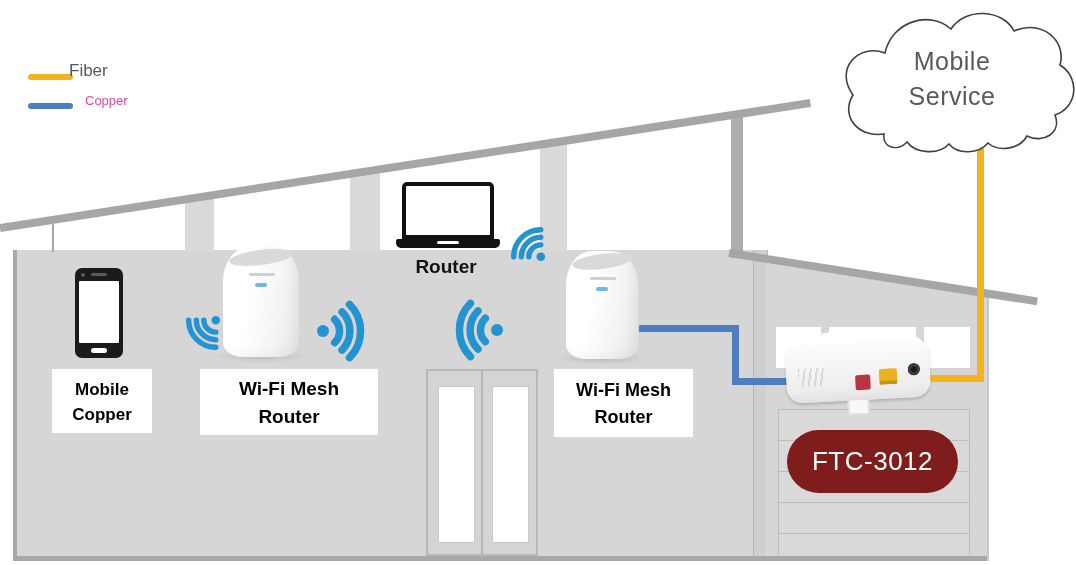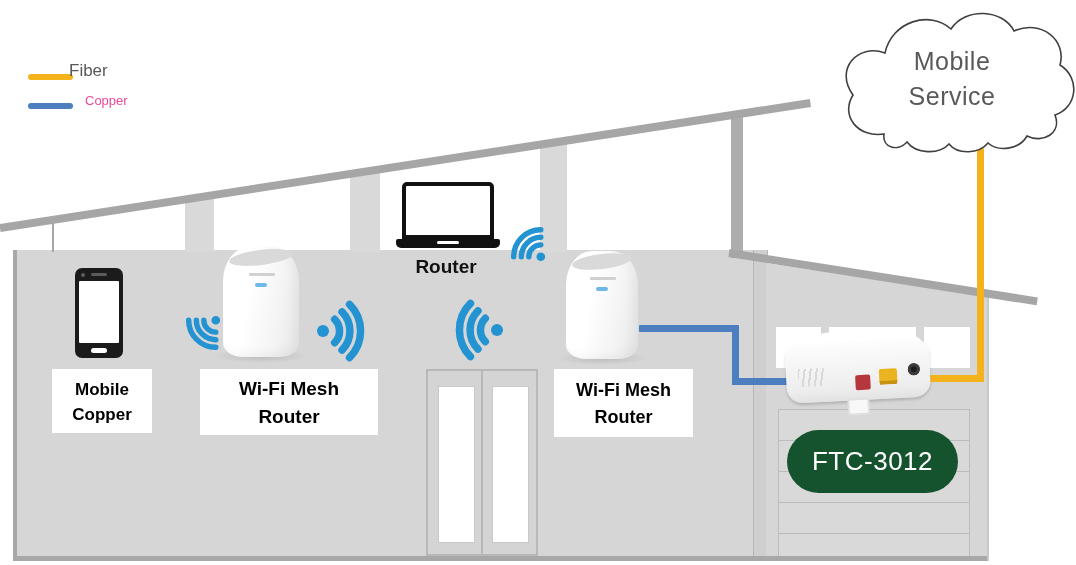--- a/index.html
+++ b/index.html
@@ -247,21 +247,21 @@
   <div class="abs" id="ont">
     <div class="abs" id="ont-lid"></div>
     <div class="abs" id="ont-body"></div>
     <div class="abs" id="ont-vents"></div>
     <div class="abs" id="ont-port-red"></div>
     <div class="abs" id="ont-port-lan"></div>
     <div class="abs" id="ont-port-power"></div>
     <div class="abs" id="ont-clip"></div>
   </div>
 
-  <div class="abs" id="ftc-badge" style="background: #14532d;">FTC-3012</div>
+  <div class="abs" id="ftc-badge" style="background: #7f1d1d;">FTC-3012</div>
 
   <div class="abs label-box" id="mobile-phone-label">
     <div>Mobile</div>
     <div>Copper</div>
   </div>
   <div class="abs label-box" id="router-1-label">
     <div>Wi-Fi Mesh</div>
     <div>Router</div>
   </div>
   <div class="abs label-box" id="router-2-label">

